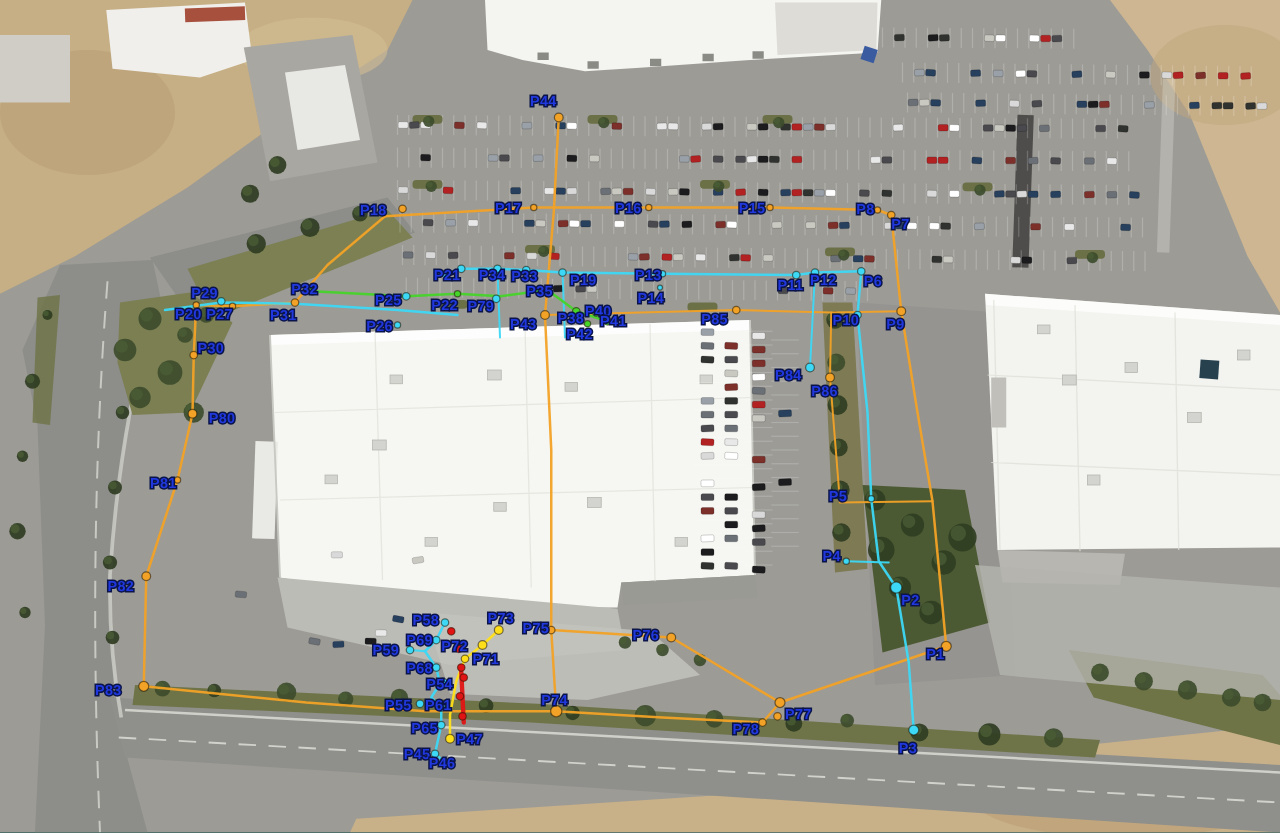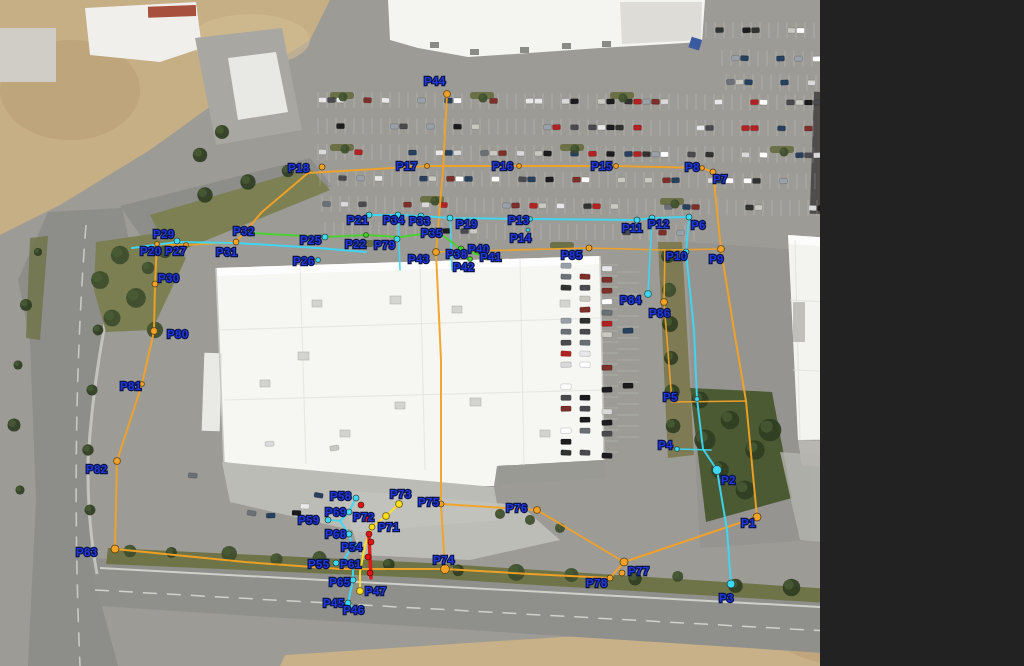--- a/index.html
+++ b/index.html
@@ -1,16 +1,16 @@
 <!DOCTYPE html>
 <html><head>
 <meta charset="utf-8">
 <style>
   html,body{margin:0;padding:0;background:#222;}
-  .stage{position:relative;width:820px;height:666px;overflow:hidden;
+  .stage{position:relative;width:1024px;height:666px;overflow:hidden;
          font-family:"Liberation Sans",sans-serif;background:#5eead4;}
   .stage svg{position:absolute;left:0;top:0;}
 </style>
 </head>
 <body>
 
 <div class="stage">
 
 <svg id="bg" width="1024" height="666" viewBox="0 0 1024 666">
 

